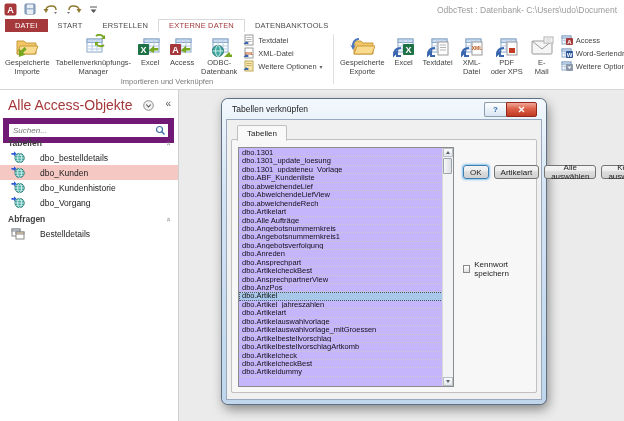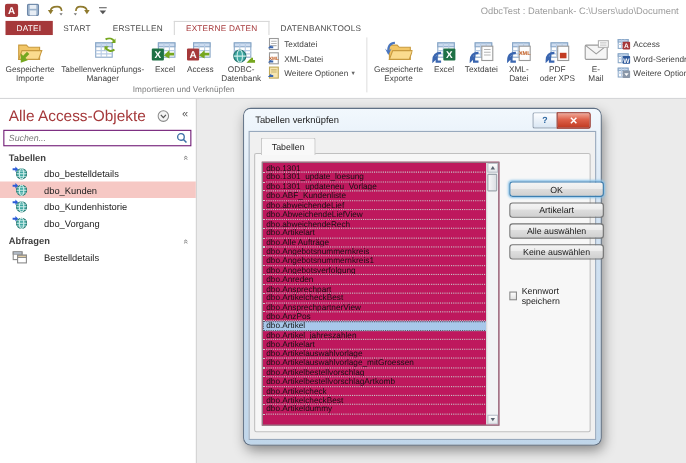--- a/index.html
+++ b/index.html
@@ -33,21 +33,21 @@
   .smallbtn{display:flex;align-items:center;gap:3px;height:12px;font-size:7.5px;color:#444;white-space:nowrap;cursor:default;}
   .smallbtn .caret{font-size:6px;color:#666;}
   .grouplabel{position:absolute;bottom:2px;left:0;width:100%;text-align:center;font-size:7.5px;color:#7b7b7b;}
 
   
   .sidebar{position:absolute;left:0;top:90px;width:178px;bottom:0;background:#fff;border-right:1px solid #cfcfcf;}
   .sb-title{position:absolute;left:8px;top:7px;font-size:14px;color:#a5383a;white-space:nowrap;}
   .sb-hbtn{position:absolute;top:10px;}
   .sb-menu{right:24px;}
   .sb-shutter{right:7px;font-size:10px;color:#555;top:8px;}
-  .sb-search{position:absolute;left:3px;right:4px;top:28px;height:13px;border:1px solid #701a75;background:#fff;}
+  .sb-search{position:absolute;left:3px;right:4px;top:28px;height:13px;border:6px solid #701a75;background:#fff;}
   .sb-search input{position:absolute;inset:0;border:none;outline:none;font-family:"Liberation Sans",sans-serif;font-size:8px;font-style:italic;color:#555;padding:0 15px 0 4px;background:transparent;}
   .sb-search .mag{position:absolute;right:2px;top:1px;}
   .sb-body{position:absolute;left:0;right:0;top:44px;}
   .sb-sect{display:flex;justify-content:space-between;align-items:center;padding:4px 8px 2px;font-size:8.5px;font-weight:bold;color:#3f3f3f;}
   .sb-sect .chev{display:inline-block;transform:rotate(-90deg);font-size:8px;color:#777;font-weight:normal;}
   .sb-item{display:flex;align-items:center;gap:15px;height:15px;padding-left:11px;font-size:8.5px;color:#222;cursor:default;white-space:nowrap;}
   .sb-item.selected{background:#f6c8c4;}
 
   
   .main{position:absolute;left:179px;top:90px;right:0;bottom:0;background:#ebebeb;}
@@ -56,32 +56,32 @@
   .dialog{position:absolute;left:222px;top:99px;width:324px;height:305px;z-index:10;border-radius:6px;
     background:linear-gradient(180deg,#f2f8fd,#d4e4f4 30%,#c0d6ea);
     box-shadow:0 0 0 1px #5f7085,2px 5px 12px rgba(0,0,0,.45);}
   .dlg-title{position:absolute;left:10px;top:5px;font-size:8.5px;color:#1c1c1c;}
   .dlg-winbtns{position:absolute;right:9px;top:3px;display:flex;}
   .dlg-help{width:21px;height:13px;border:1px solid #8e9cad;border-right:none;border-radius:2px 0 0 2px;background:linear-gradient(#fdfeff,#d9e6f3);color:#2a65a0;font-size:8px;font-weight:bold;display:flex;align-items:center;justify-content:center;}
   .dlg-close{width:29px;height:13px;border:1px solid #93291d;border-radius:0 2px 2px 0;background:linear-gradient(#f0a898,#dd6049 45%,#c03a22);display:flex;align-items:center;justify-content:center;}
   .dlg-client{position:absolute;left:4px;right:4px;top:20px;bottom:4px;background:#f0f0f0;border:1px solid #98a9bd;}
   .dlg-tab{position:absolute;left:10px;top:5px;width:48px;height:15px;background:#f9f9f9;border:1px solid #c0c0c0;border-bottom:none;border-radius:2px 2px 0 0;font-size:8px;color:#222;display:flex;align-items:center;justify-content:center;z-index:2;}
   .dlg-page{position:absolute;left:4px;right:4px;top:19px;bottom:6px;background:#f7f7f7;border:1px solid #c0c0c0;border-radius:2px;}
-  .listbox{position:absolute;left:6px;top:7px;width:214px;height:238px;background:#be185d;border:1px solid #8c8c8c;overflow:hidden;}
+  .listbox{position:absolute;left:6px;top:7px;width:214px;height:238px;background:#c4b5fd;border:1px solid #8c8c8c;overflow:hidden;}
   .lb-rows{position:absolute;left:0;top:1px;right:10px;}
   .lb-row{height:8.45px;box-sizing:border-box;line-height:7.8px;font-size:7.5px;color:#111;padding-left:3px;border-bottom:1px dotted #c9c9c9;white-space:nowrap;overflow:hidden;cursor:default;}
   .lb-row.selected{background:#a8c8ea;outline:1px dotted #556;outline-offset:-1px;}
   .vsb{position:absolute;right:0;top:0;bottom:0;width:10px;background:#f2f3f5;border-left:1px solid #d9d9d9;}
   .vsb .arr{position:absolute;left:0;width:10px;height:9px;background:linear-gradient(#fdfdfd,#e3e6ea);border:1px solid #b8bfc8;box-sizing:border-box;display:flex;align-items:center;justify-content:center;}
   .vsb .up{top:0;}
   .vsb .dn{bottom:0;}
   .tri-up{width:0;height:0;border-left:2.5px solid transparent;border-right:2.5px solid transparent;border-bottom:3.5px solid #5a6470;}
   .tri-dn{width:0;height:0;border-left:2.5px solid transparent;border-right:2.5px solid transparent;border-top:3.5px solid #5a6470;}
   .thumb{position:absolute;left:0;top:10px;width:9px;height:16px;background:linear-gradient(90deg,#f6f7f8,#dcdfe3);border:1px solid #9ca5ad;border-radius:1px;box-sizing:border-box;}
-  .dlg-btncol{position:absolute;left:231px;top:25px;width:86px;display:flex;flex-direction:column;gap:5px;}
+  .dlg-btncol{position:absolute;left:231px;top:25px;width:86px;display:flex;flex-direction:row;gap:5px;}
   .dlg-btn{height:14px;font-family:"Liberation Sans",sans-serif;font-size:8px;color:#1c1c1c;border:1px solid #747474;border-radius:3px;background:linear-gradient(#f4f4f4,#ececec 45%,#dedede 46%,#d0d0d0);display:flex;align-items:center;justify-content:center;cursor:default;}
   .dlg-btn.default{border-color:#3c7fb1;box-shadow:0 0 2px 1px #8bc3ea;}
   .cbrow{position:absolute;left:231px;top:120px;display:flex;align-items:center;gap:4px;font-size:8px;color:#1c1c1c;}
   .cb{width:8px;height:8px;border:1px solid #8a8a8a;background:linear-gradient(#fefefe,#e2e2e2);box-sizing:border-box;}
   .icn{display:inline-flex;}
   .icn svg{display:block;}
 </style>
 </head>
 <body>
 

